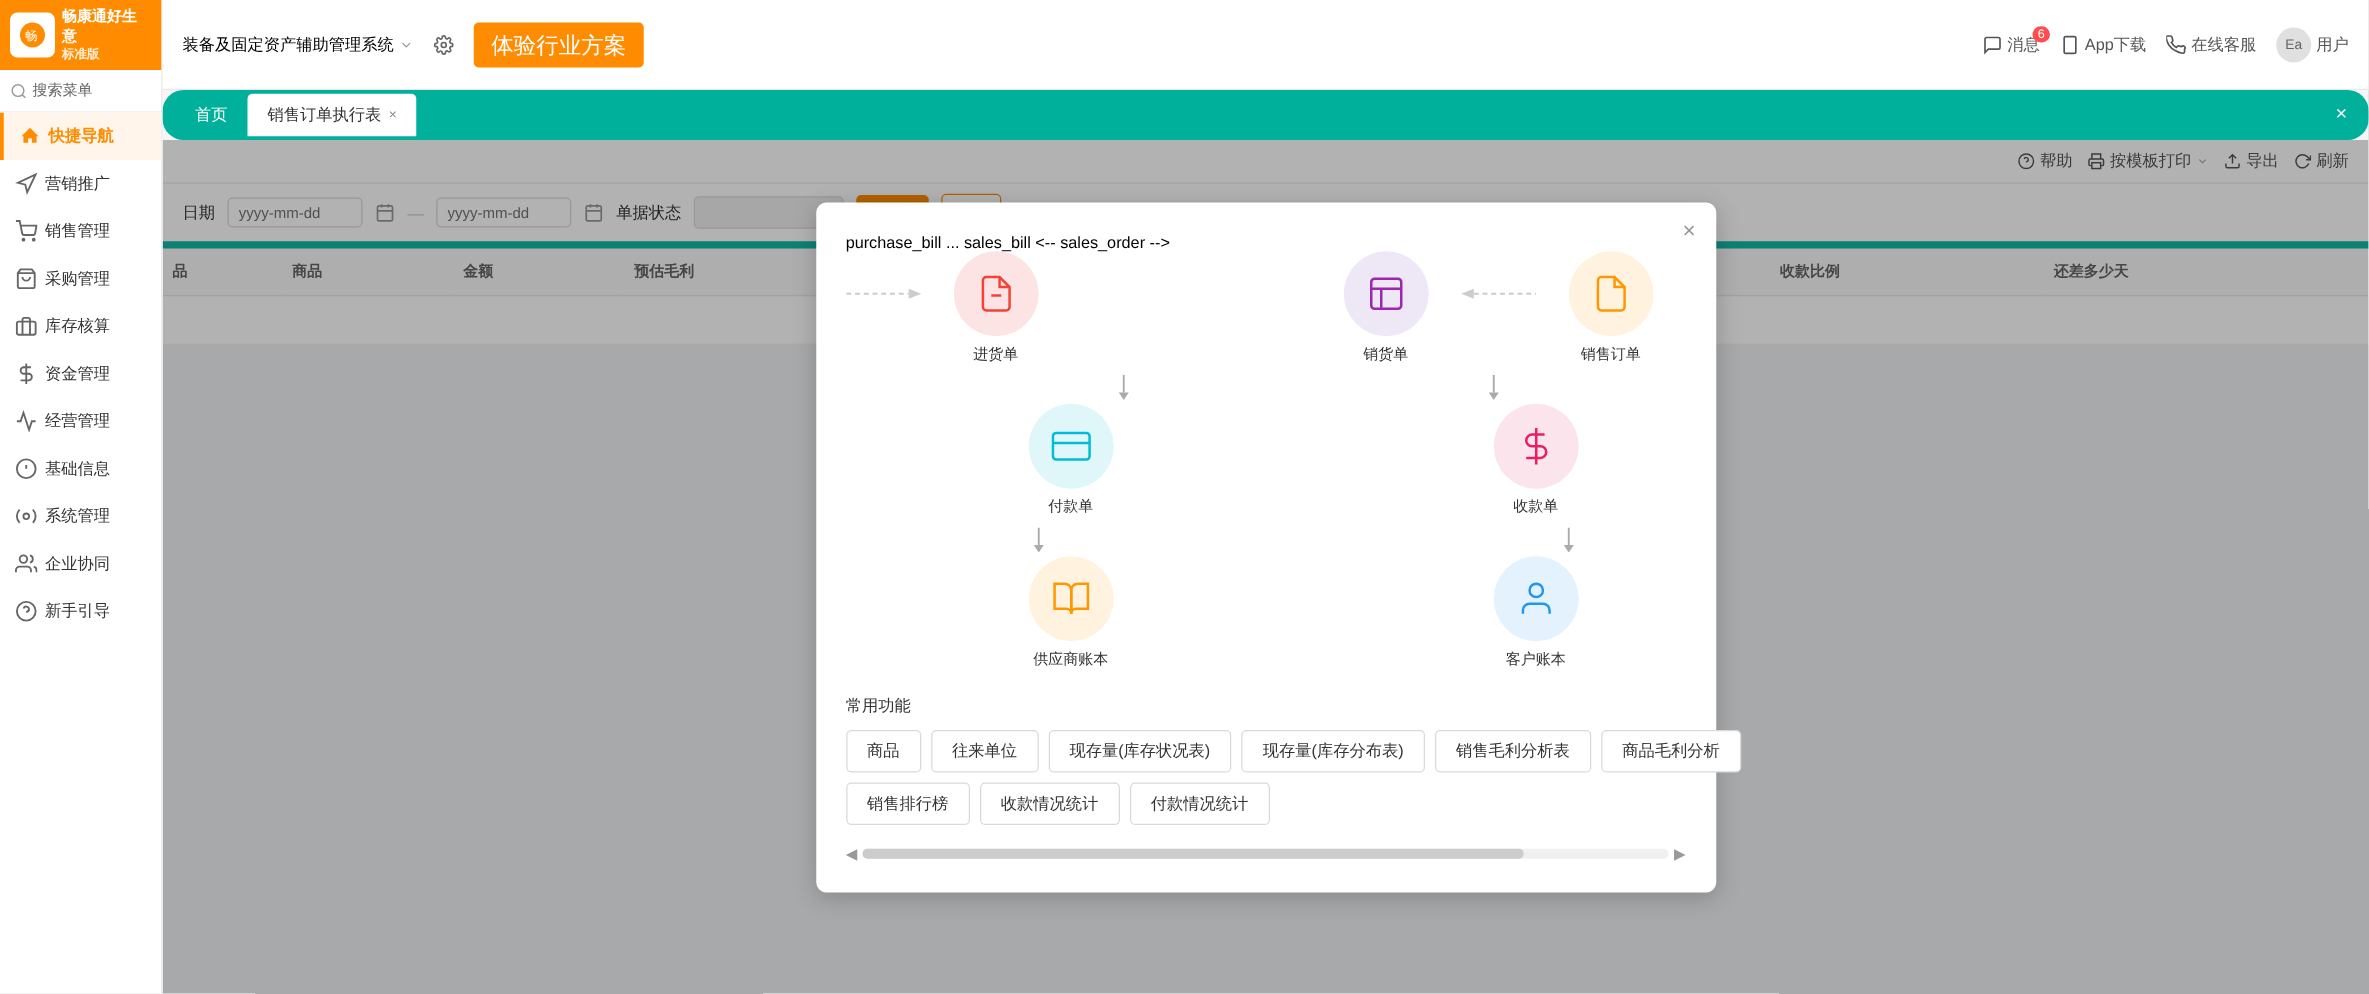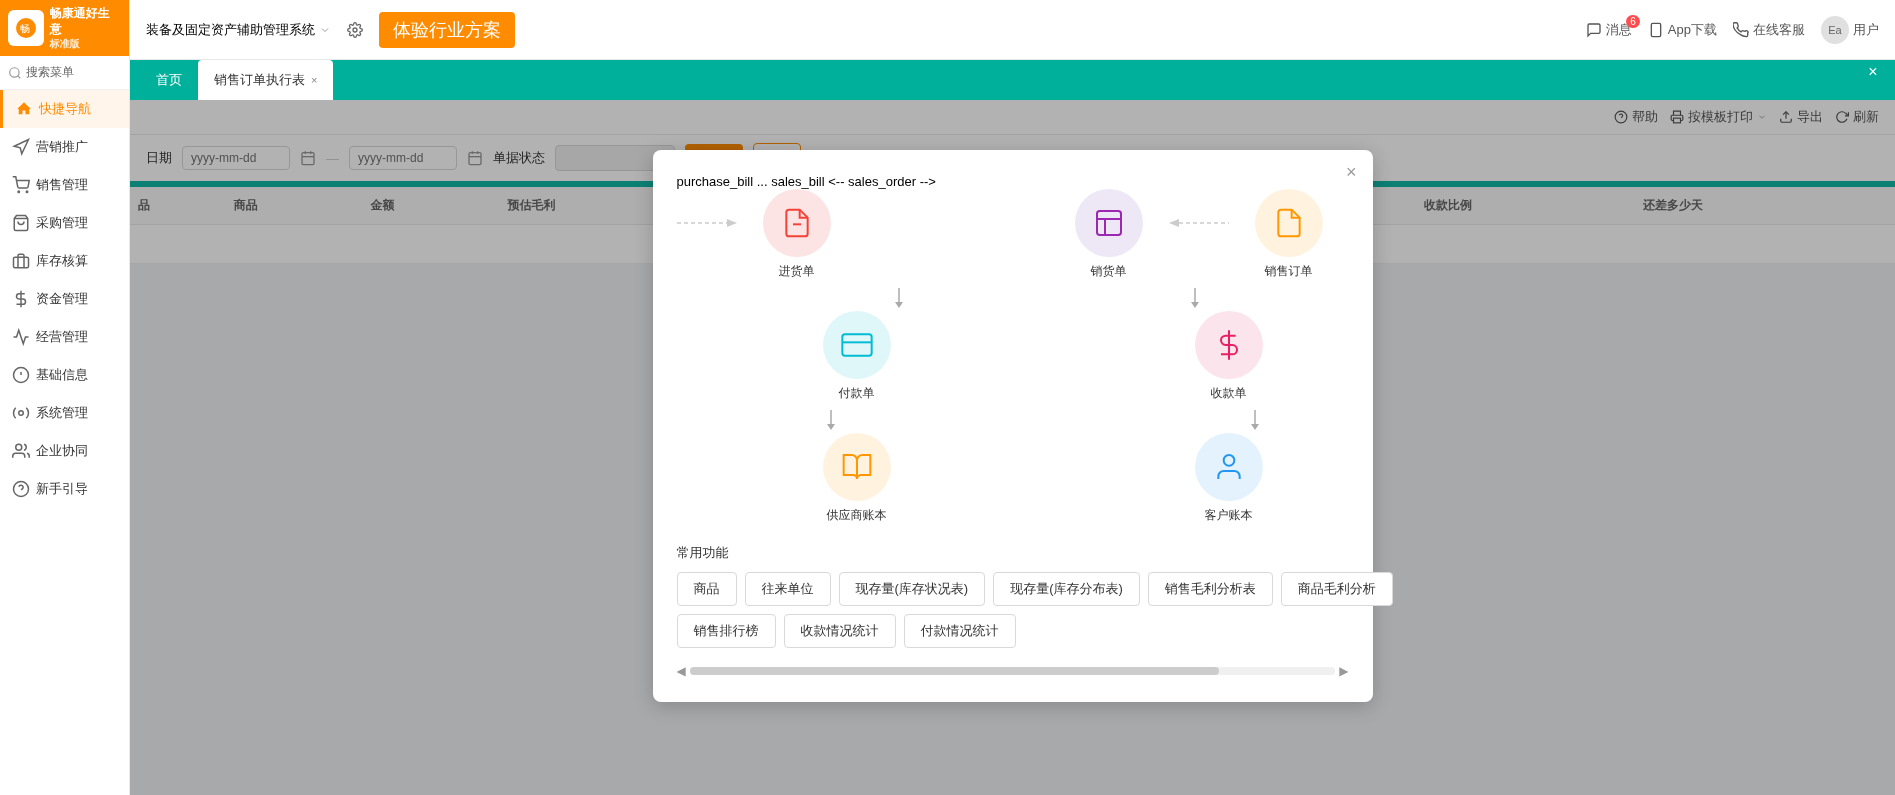--- a/index.html
+++ b/index.html
@@ -10,38 +10,38 @@
 
     
     .sidebar { width: 130px; background: #fff; border-right: 1px solid #e8e8e8; display: flex; flex-direction: column; flex-shrink: 0; }
     .sidebar-logo { background: #ff8c00; padding: 10px 8px; display: flex; align-items: center; gap: 6px; height: 56px; }
     .logo-icon { width: 36px; height: 36px; background: #fff; border-radius: 6px; display: flex; align-items: center; justify-content: center; }
     .logo-icon svg { width: 24px; height: 24px; }
     .logo-text { color: #fff; font-size: 12px; font-weight: bold; line-height: 1.3; }
     .sidebar-search { padding: 8px; border-bottom: 1px solid #f0f0f0; display: flex; align-items: center; gap: 4px; color: #666; font-size: 12px; cursor: pointer; }
     .sidebar-nav { flex: 1; overflow-y: auto; }
     .sidebar-item { display: flex; align-items: center; gap: 6px; padding: 10px 12px; cursor: pointer; color: #333; font-size: 13px; transition: background 0.2s; }
-    .sidebar-item.active { background: #fff5eb; color: #ff8c00; border-left: 3px solid #ff8c00; }
+    .sidebar-item.active { background: #fff5eb; color: #ff8c00; border-left: 3px solid #ff8c00; font-weight: bold; }
     .sidebar-item-icon { width: 18px; height: 18px; flex-shrink: 0; }
 
     
     .main { flex: 1; display: flex; flex-direction: column; overflow: hidden; }
 
     
-    .topbar { height: 60px; background: #fff; border-bottom: 1px solid #e8e8e8; display: flex; align-items: center; padding: 0 16px; gap: 10px; }
+    .topbar { height: 72px; background: #fff; border-bottom: 1px solid #e8e8e8; display: flex; align-items: center; padding: 0 16px; gap: 10px; }
     .topbar-dropdown { display: flex; align-items: center; gap: 4px; cursor: pointer; }
     .topbar-settings-btn { width: 28px; height: 28px; border-radius: 4px; display: flex; align-items: center; justify-content: center; cursor: pointer; color: #666; }
     .topbar-trial-btn { background: #ff8c00; color: #fff; border: none; border-radius: 4px; padding: 6px 14px; font-size: 18px; cursor: pointer; }
     .topbar-right { display: flex; align-items: center; gap: 16px; margin-left: auto; }
     .topbar-action { display: flex; align-items: center; gap: 4px; color: #555; font-size: 13px; cursor: pointer; position: relative; }
     .badge { background: #ff4d4f; color: #fff; font-size: 10px; border-radius: 8px; padding: 1px 4px; position: absolute; top: -6px; right: -8px; }
     .user-avatar { width: 28px; height: 28px; border-radius: 50%; background: #e0e0e0; display: flex; align-items: center; justify-content: center; font-size: 11px; color: #666; }
 
     
-    .tabbar { background: #00b09b; display: flex; padding: 0 10px; height: 40px; }
+    .tabbar { background: #00b09b; display: flex; align-items: center; padding: 0 10px; height: 40px; border-radius: 17px; }
     .tab { padding: 8px 16px; color: #fff; font-size: 13px; cursor: pointer; border-radius: 4px 4px 0 0; display: flex; align-items: center; gap: 6px; }
     .tab.active { background: #fff; color: #333; }
     .tab.home { background: transparent; color: #fff; }
     .tab-close { font-size: 11px; color: #888; cursor: pointer; }
     .tabbar-close { margin-left: auto; color: #fff; cursor: pointer; font-size: 16px; width: 24px; height: 24px; display: flex; align-items: center; justify-content: center; }
 
     
     .content-area { flex: 1; position: relative; background: #f0f2f5; overflow: hidden; }
 
     

